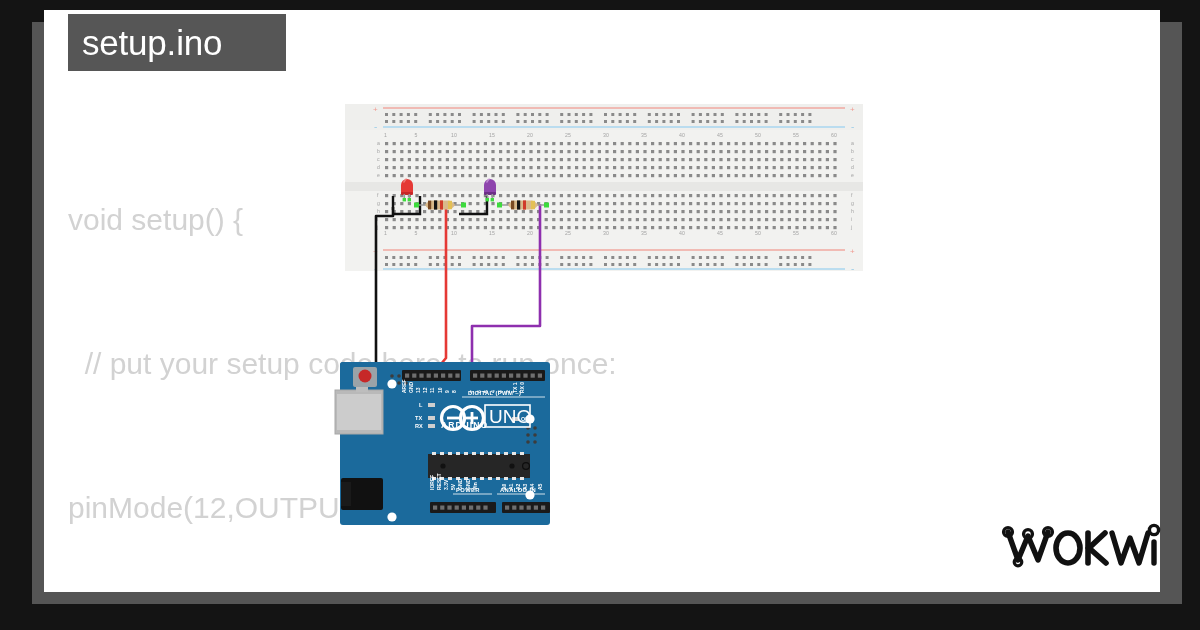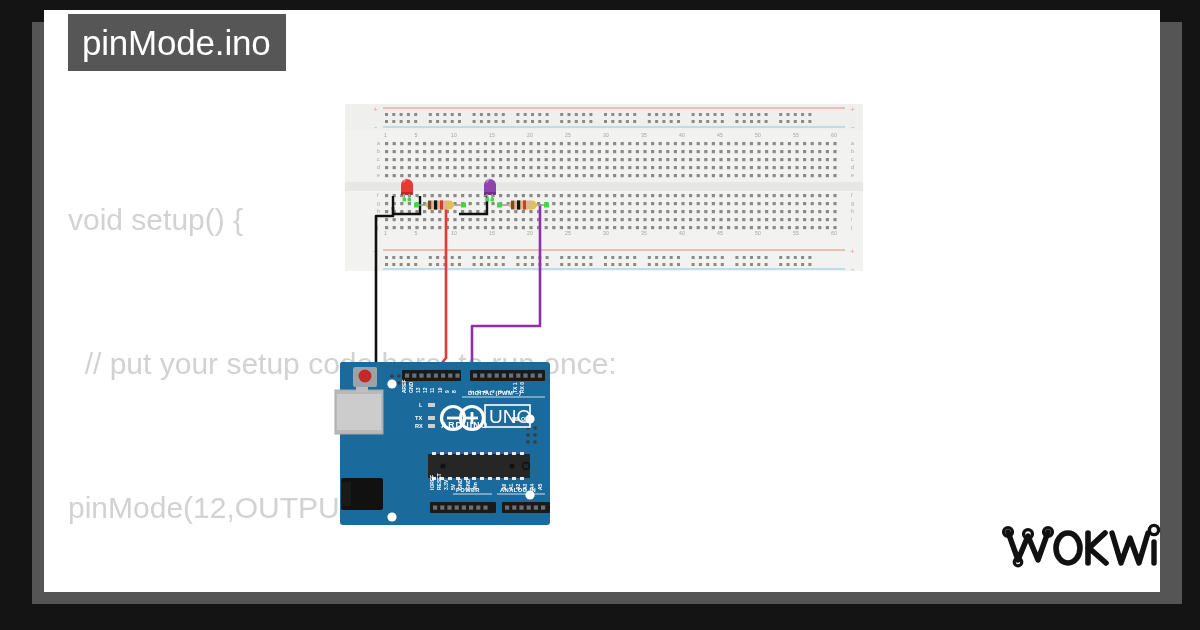--- a/index.html
+++ b/index.html
@@ -1210,21 +1210,21 @@
             <text x="0" y="0" transform="translate(179.9,128) rotate(-90)" font-family="Liberation Sans, sans-serif" font-size="5" font-weight="bold" fill="#ffffff">A2</text>
             <text x="0" y="0" transform="translate(187.1,128) rotate(-90)" font-family="Liberation Sans, sans-serif" font-size="5" font-weight="bold" fill="#ffffff">A3</text>
             <text x="0" y="0" transform="translate(194.3,128) rotate(-90)" font-family="Liberation Sans, sans-serif" font-size="5" font-weight="bold" fill="#ffffff">A4</text>
             <text x="0" y="0" transform="translate(201.5,128) rotate(-90)" font-family="Liberation Sans, sans-serif" font-size="5" font-weight="bold" fill="#ffffff">A5</text>
           </g>
       </svg>
     </div>
   </div>
 
   <div class="file-tab">
-    <span class="label">pinMode.ino</span>
+    <span class="label">setup.ino</span>
   </div>
 
   <div class="wokwi">
     <svg width="160" height="62" viewBox="0 0 160 62">
       <g fill="none" stroke="#111111" stroke-width="5.4" stroke-linecap="round" stroke-linejoin="round">
 
         <path d="M6,16 L16,44 L26,20 L36,44 L46,16"></path>
       </g>
 
       <circle cx="6" cy="16" r="4.4" fill="none" stroke="#111111" stroke-width="3.4"></circle>

